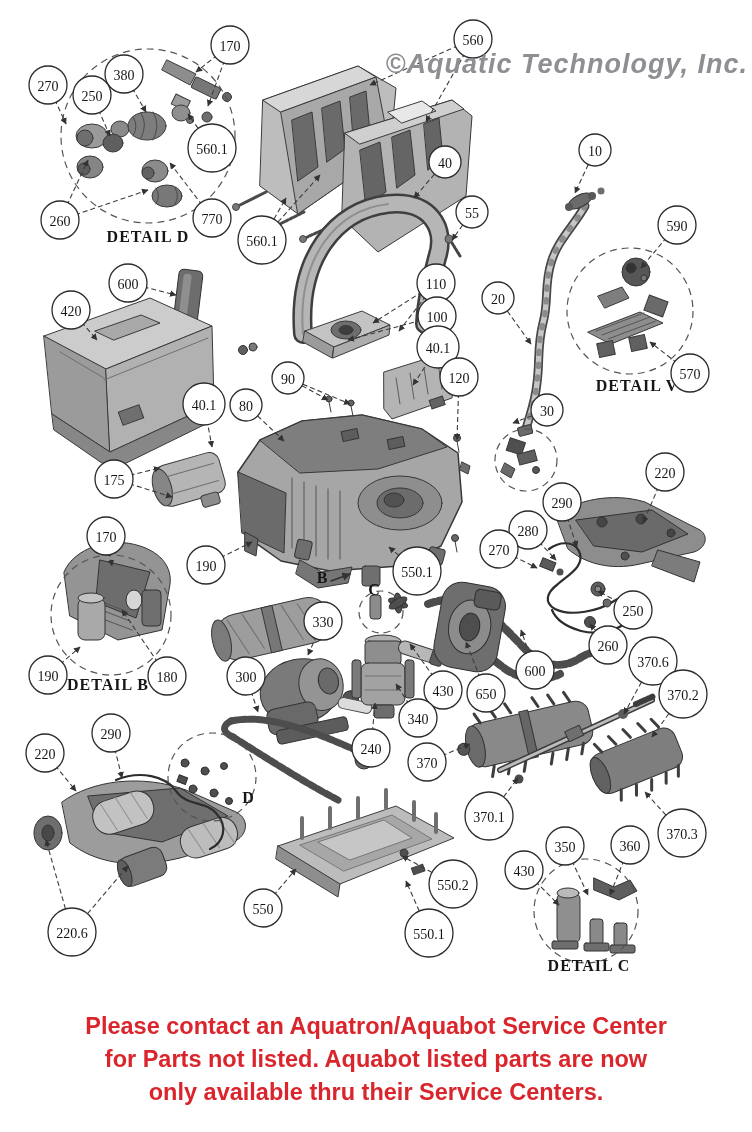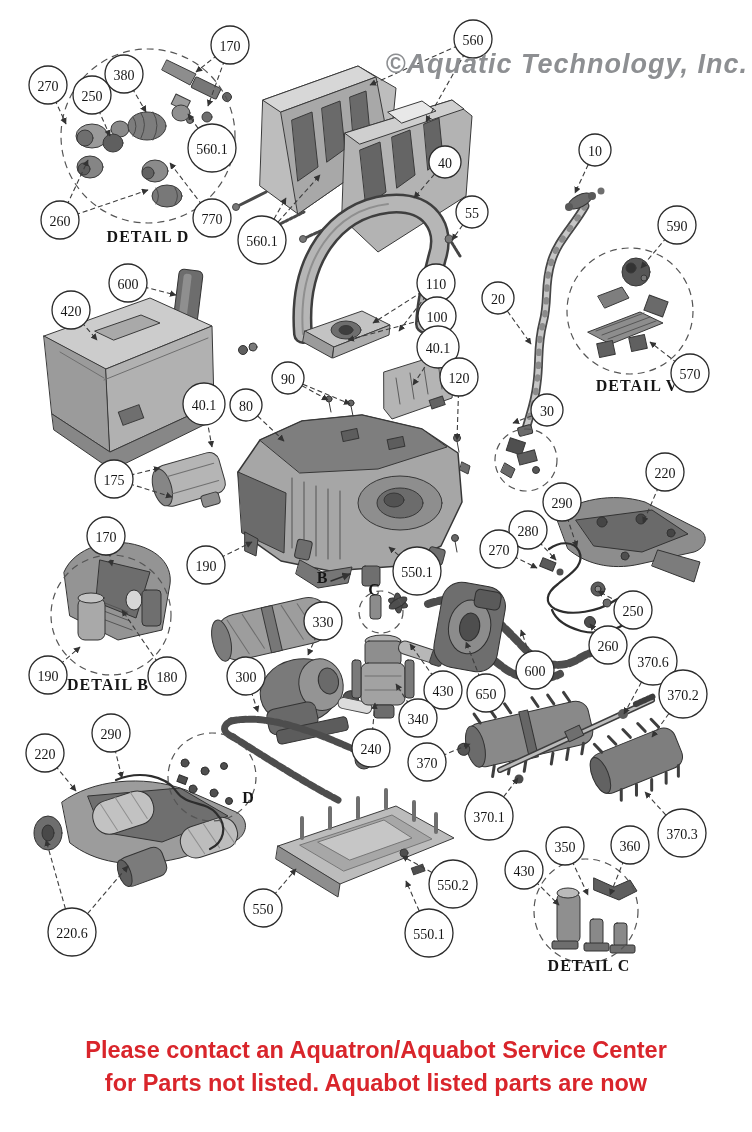--- a/index.html
+++ b/index.html
@@ -720,18 +720,19 @@
         </g>
         <g>
           <circle cx="206" cy="565" r="19" class="callout-circle"></circle>
           <text x="206" y="566" text-anchor="middle" dominant-baseline="central" class="callout-text">190</text>
         </g>
       </g>
 
   <text class="watermark" x="748" y="73" text-anchor="end">©Aquatic Technology, Inc.</text>
 </svg>
 
-<div class="notice" style="color: rgb(217, 37, 43); margin-top: 24px;">
+<div class="notice" style="color: rgb(217, 37, 43);">
   <span>Please contact an Aquatron/Aquabot Service Center</span>
   <span>for Parts not listed. Aquabot listed parts are now</span>
+  <span>only available thru their Service Centers.</span>
 </div>
 
 </div>
 
 </body></html>

